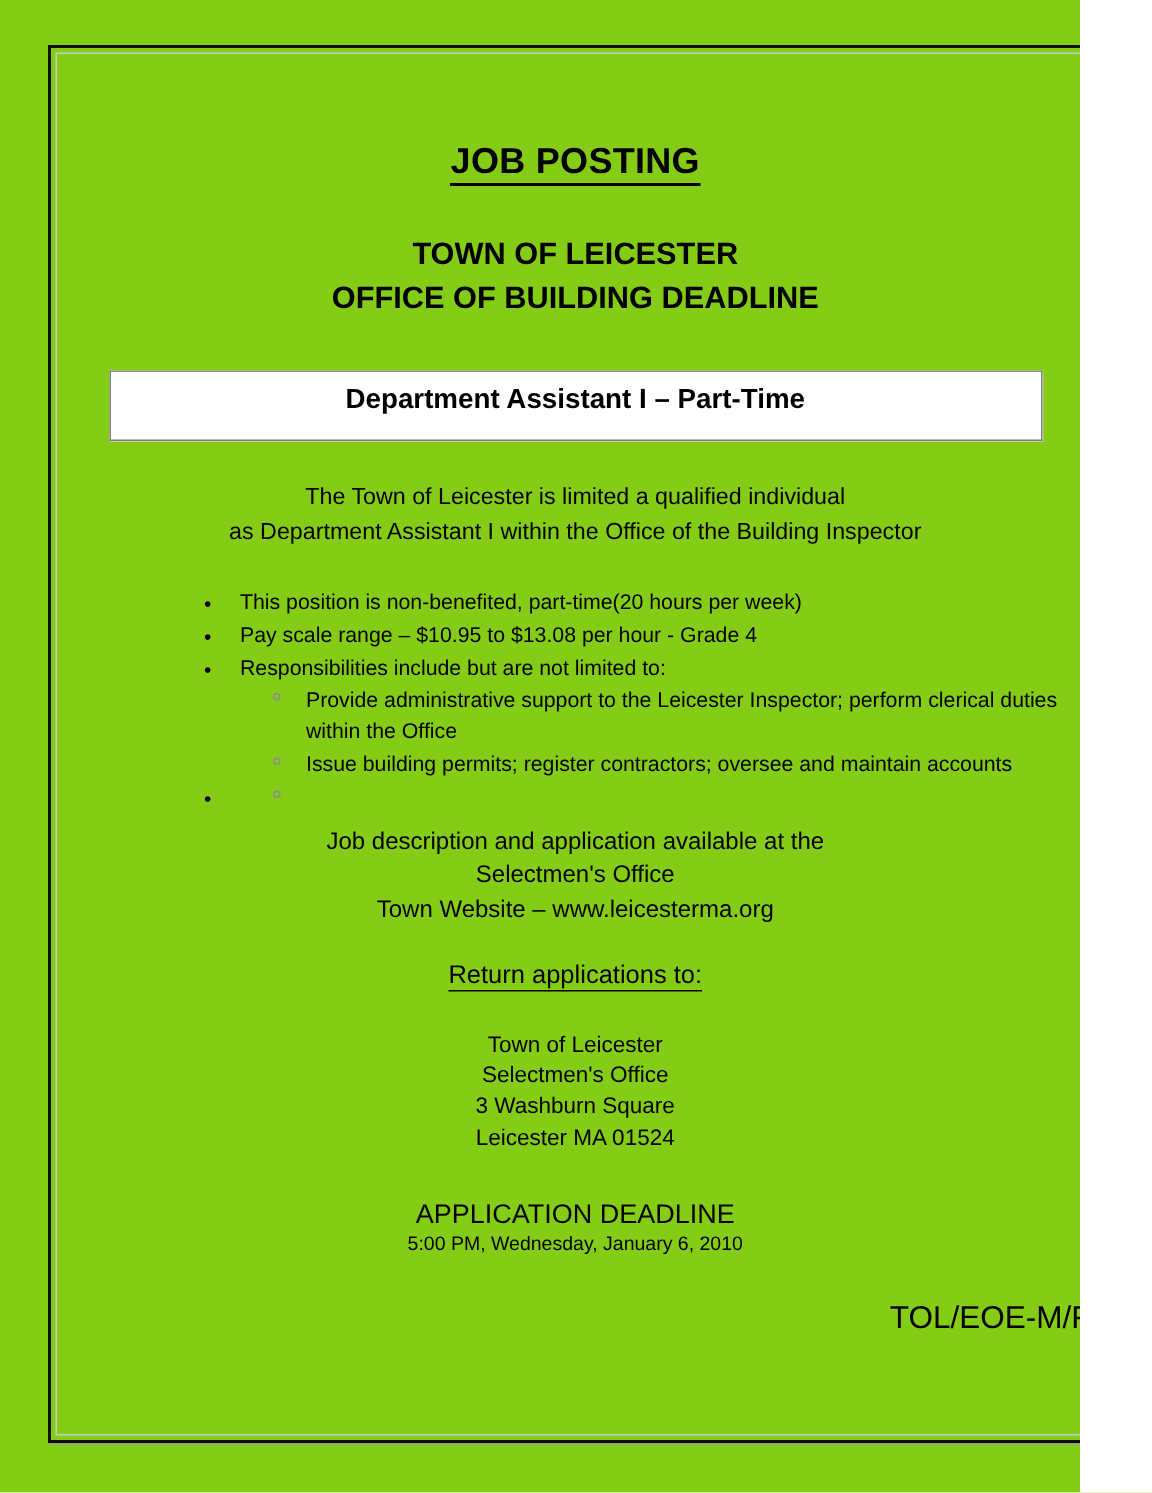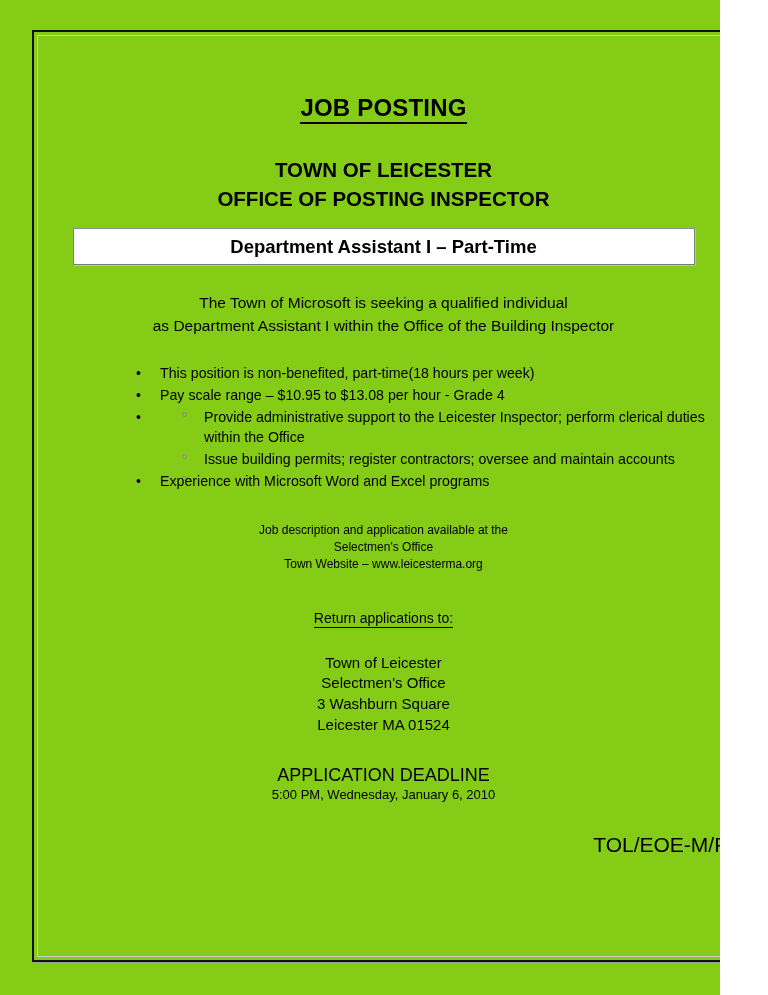--- a/index.html
+++ b/index.html
@@ -68,27 +68,27 @@
 
   .org-block {
     text-align: center;
     font-size: 20.5px;
     font-weight: bold;
     line-height: 1.42;
     margin-top: 33px;
   }
 
   .title-box {
-    margin: 15px auto 0 auto;
+    margin: 34px auto 0 auto;
     width: 622px;
     box-sizing: border-box;
     border: 1px solid #7d7d7d;
     border-top-color: #8c8c8c;
     background: #ffffff;
-    padding: 7px 0 6px 0;
+    padding: 7px 0 16px 0;
     text-align: center;
     font-size: 18.5px;
     font-weight: bold;
     box-shadow: 0.5px 0.5px 0 0 #d8d8d8;
   }
 
   .intro {
     text-align: center;
     font-size: 15.5px;
     line-height: 1.45;
@@ -132,29 +132,29 @@
     top: 5px;
     width: 5px;
     height: 5px;
     border: 1px solid #8b8b8b;
     border-radius: 50%;
     box-sizing: border-box;
   }
 
   .avail-block {
     text-align: center;
-    font-size: 12px;
+    font-size: 16px;
     line-height: 1.42;
     margin-top: 30px;
   }
 
   .return-head {
     text-align: center;
-    font-size: 14px;
-    margin-top: 37px;
+    font-size: 17px;
+    margin-top: 21px;
   }
   .return-head span {
     border-bottom: 1px solid #000;
     padding-bottom: 1px;
   }
 
   .address-block {
     text-align: center;
     font-size: 15px;
     line-height: 1.38;
@@ -192,60 +192,60 @@
   </div>
 
   <div class="content">
 
     <div class="doc-title">
       <span>JOB POSTING</span>
     </div>
 
     <div class="org-block">
       <div>TOWN OF LEICESTER</div>
-      <div>OFFICE OF POSTING INSPECTOR</div>
+      <div>OFFICE OF BUILDING DEADLINE</div>
     </div>
 
     <div class="title-box">
       <span>Department Assistant I – Part-Time</span>
     </div>
 
     <div class="intro">
-      <div>The Town of Microsoft is seeking a qualified individual</div>
+      <div>The Town of Leicester is limited a qualified individual</div>
       <div>as Department Assistant I within the Office of the Building Inspector</div>
     </div>
 
     <ul class="bullets">
       <li>
         <span class="marker">•</span>
-        <span>This position is non-benefited, part-time(18 hours per week)</span>
+        <span>This position is non-benefited, part-time(20 hours per week)</span>
       </li>
       <li>
         <span class="marker">•</span>
         <span>Pay scale range – $10.95 to $13.08 per hour - Grade 4</span>
       </li>
       <li>
         <span class="marker">•</span>
+        <span>Responsibilities include but are not limited to:</span>
         <ul class="subbullets">
           <li>
             <span class="marker-o"></span>
             <span>Provide administrative support to the Leicester Inspector; perform clerical duties within the Office</span>
           </li>
           <li>
             <span class="marker-o"></span>
             <span>Issue building permits; register contractors; oversee and maintain accounts</span>
           </li>
           <li>
             <span class="marker-o"></span>
           </li>
         </ul>
       </li>
       <li>
         <span class="marker">•</span>
-        <span>Experience with Microsoft Word and Excel programs</span>
       </li>
     </ul>
 
     <div class="avail-block">
       <div>Job description and application available at the</div>
       <div>Selectmen's Office</div>
       <div>Town Website – www.leicesterma.org</div>
     </div>
 
     <div class="return-head">

